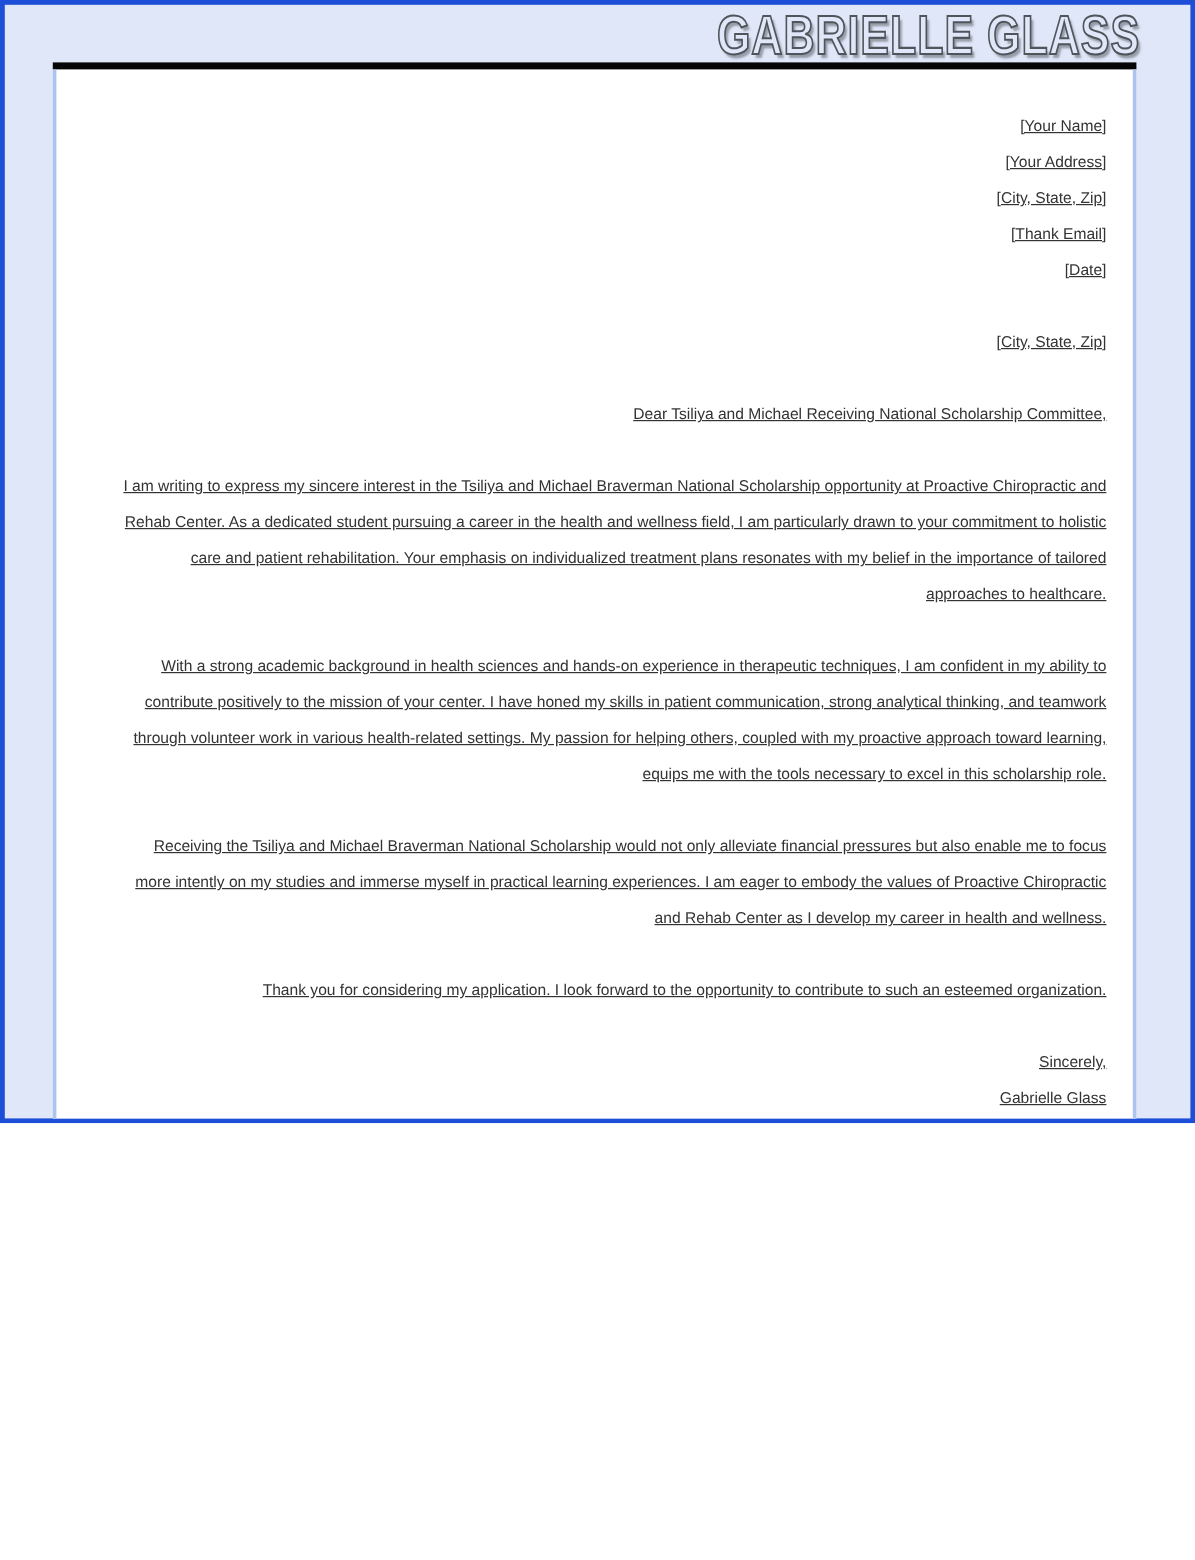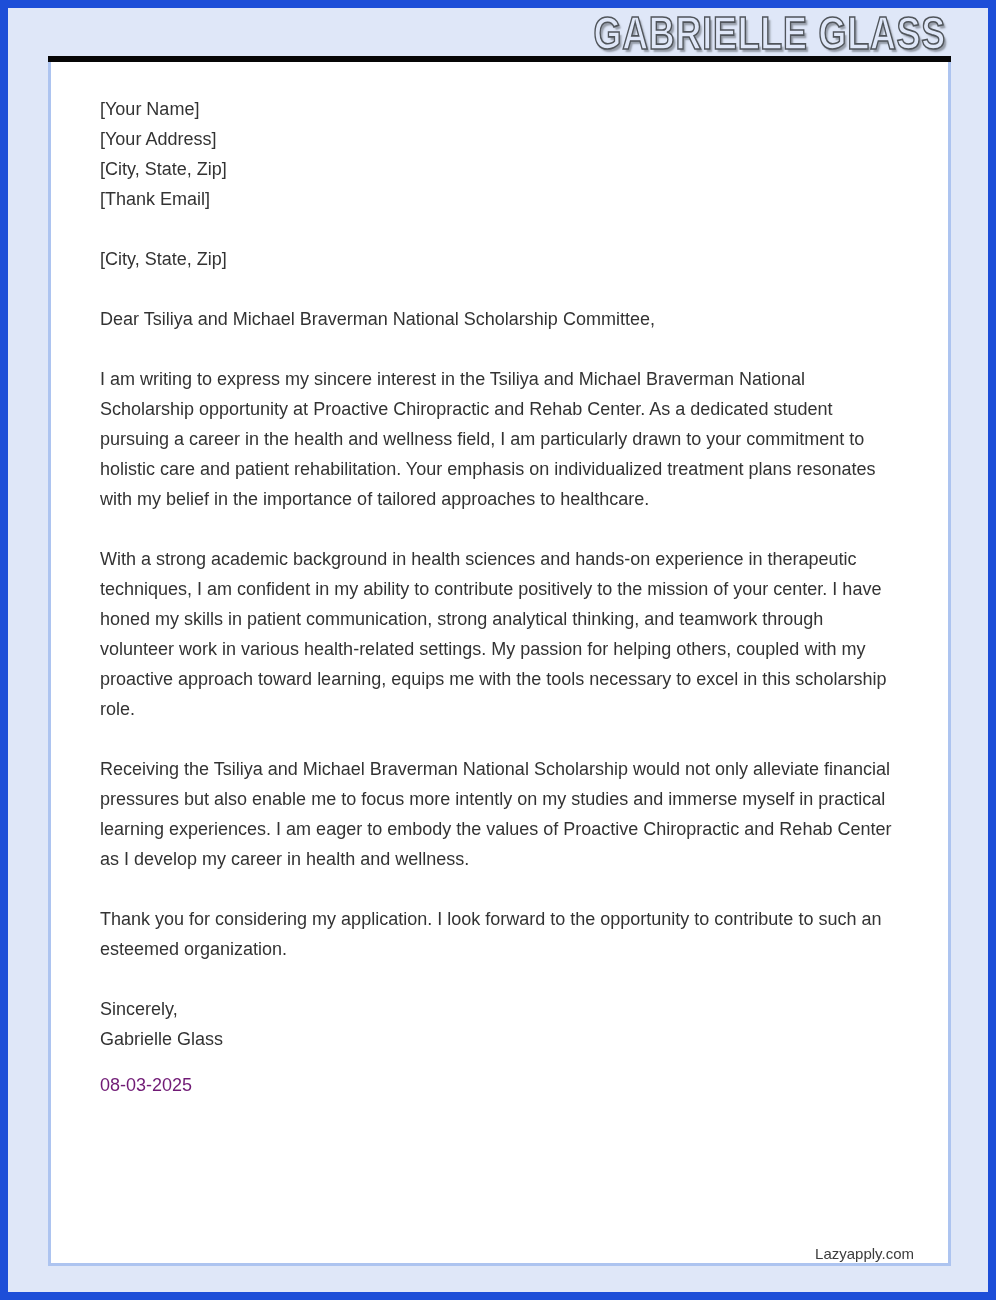--- a/index.html
+++ b/index.html
@@ -1,24 +1,25 @@
 <!DOCTYPE html>
 <html><head>
 <meta charset="utf-8">
 <style>
   html, body { margin: 0; padding: 0; background: #ffffff; }
   .frame {
     position: relative;
     width: 996px;
-    height: 1300px;
+    height: 936px;
     box-sizing: border-box;
-    border: 8px solid #1d4ed8;
+    border: 4px solid #1d4ed8;
     background: #dfe7f8;
     overflow: hidden;
     font-family: "Liberation Sans", "DejaVu Sans", sans-serif;
+    text-align: right;
   }
   .header-name {
     position: absolute;
     top: 2px;
     right: 42px;
     font-size: 46px;
     font-weight: 600;
     line-height: 46px;
     letter-spacing: 1px;
     color: #dfe7f8;
@@ -42,25 +43,26 @@
     top: 54px;
     width: 903px;
     height: 1204px;
     box-sizing: border-box;
     background: #ffffff;
     border: 3px solid #adc4f0;
     border-top: none;
   }
   .content {
     box-sizing: border-box;
-    padding: 32px 46px 0 49px;
+    padding: 32px 22px 0 49px;
     max-width: 900px;
     color: #333333;
-    font-size: 18px;
+    font-size: 13px;
     line-height: 30px;
+    text-decoration: underline;
   }
   .content p, .content .block { margin: 0 0 30px 0; }
   .date-line {
     margin-top: 11px;
     color: #701a75;
     cursor: pointer;
   }
   .watermark {
     position: absolute;
     right: 34px;
@@ -80,27 +82,28 @@
   <div class="rule"></div>
 
   <div class="page">
     <div class="content">
 
       <div class="block">
         <div>[Your Name]</div>
         <div>[Your Address]</div>
         <div>[City, State, Zip]</div>
         <div>[Thank Email]</div>
+        <div>[Date]</div>
       </div>
 
       <div class="block">
         <div>[City, State, Zip]</div>
       </div>
 
-      <p>Dear Tsiliya and Michael Braverman National Scholarship Committee,</p>
+      <p>Dear Tsiliya and Michael Receiving National Scholarship Committee,</p>
 
       <p>I am writing to express my sincere interest in the Tsiliya and Michael Braverman National Scholarship opportunity at Proactive Chiropractic and Rehab Center. As a dedicated student pursuing a career in the health and wellness field, I am particularly drawn to your commitment to holistic care and patient rehabilitation. Your emphasis on individualized treatment plans resonates with my belief in the importance of tailored approaches to healthcare.</p>
       <p>With a strong academic background in health sciences and hands-on experience in therapeutic techniques, I am confident in my ability to contribute positively to the mission of your center. I have honed my skills in patient communication, strong analytical thinking, and teamwork through volunteer work in various health-related settings. My passion for helping others, coupled with my proactive approach toward learning, equips me with the tools necessary to excel in this scholarship role.</p>
       <p>Receiving the Tsiliya and Michael Braverman National Scholarship would not only alleviate financial pressures but also enable me to focus more intently on my studies and immerse myself in practical learning experiences. I am eager to embody the values of Proactive Chiropractic and Rehab Center as I develop my career in health and wellness.</p>
       <p>Thank you for considering my application. I look forward to the opportunity to contribute to such an esteemed organization.</p>
 
       <div class="block" style="margin-bottom:16px;">
         <div>Sincerely,</div>
         <div>Gabrielle Glass</div>
       </div>

